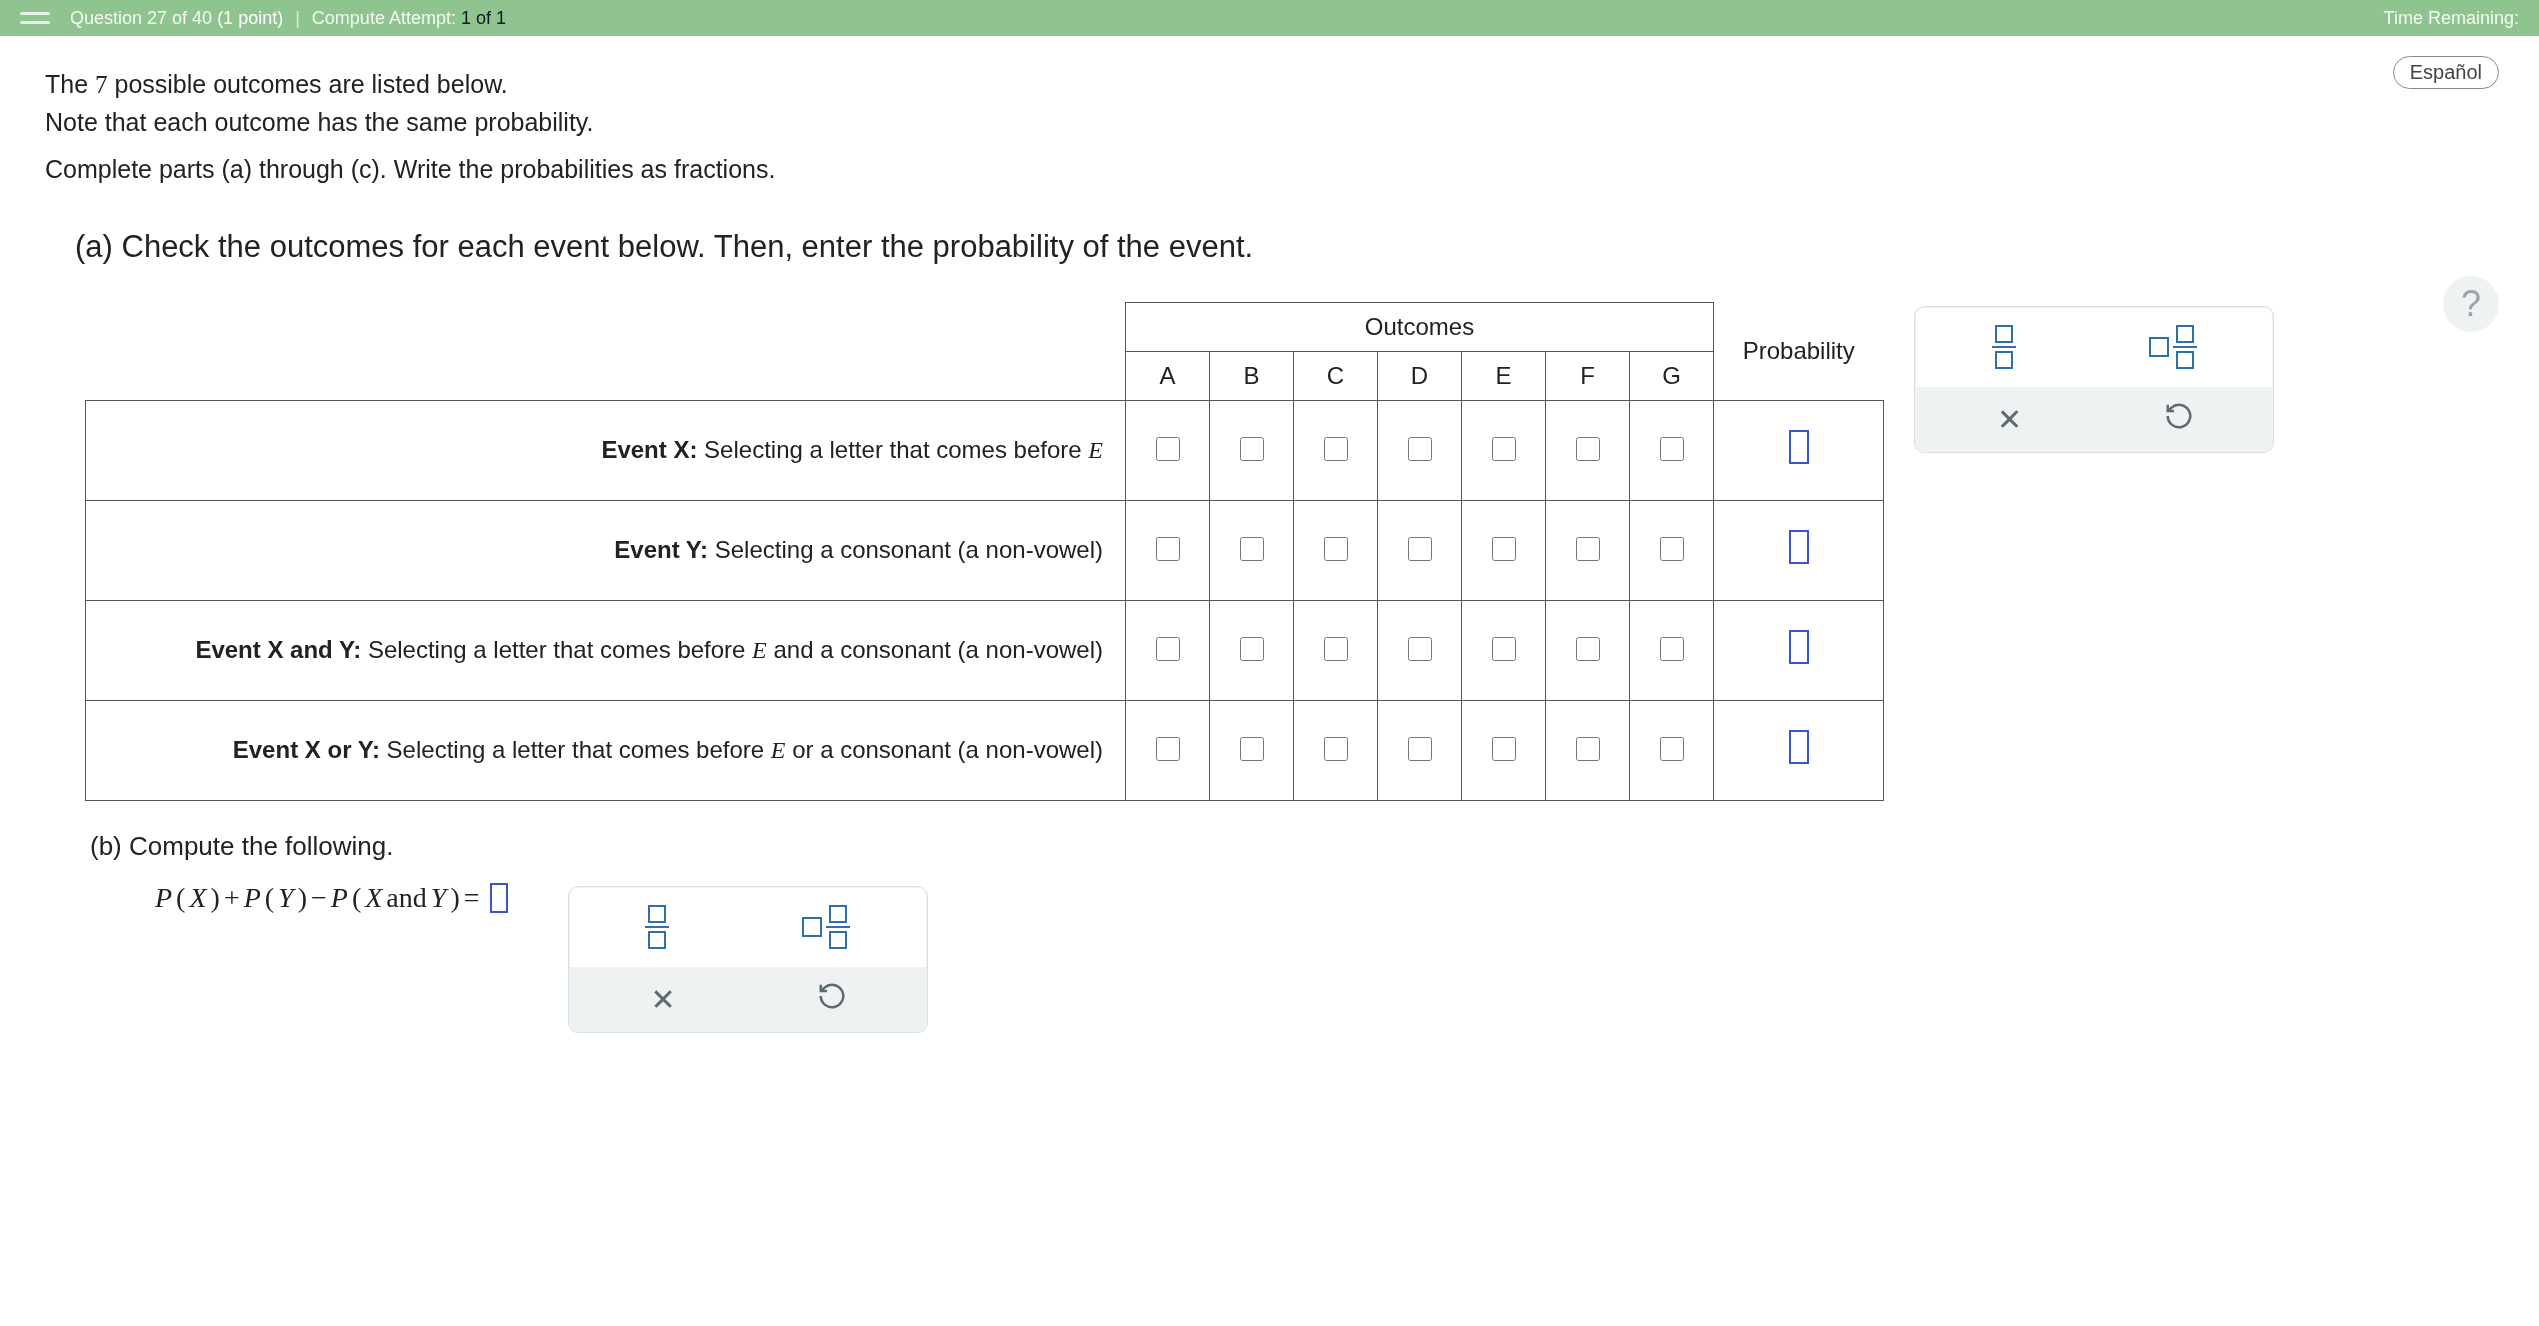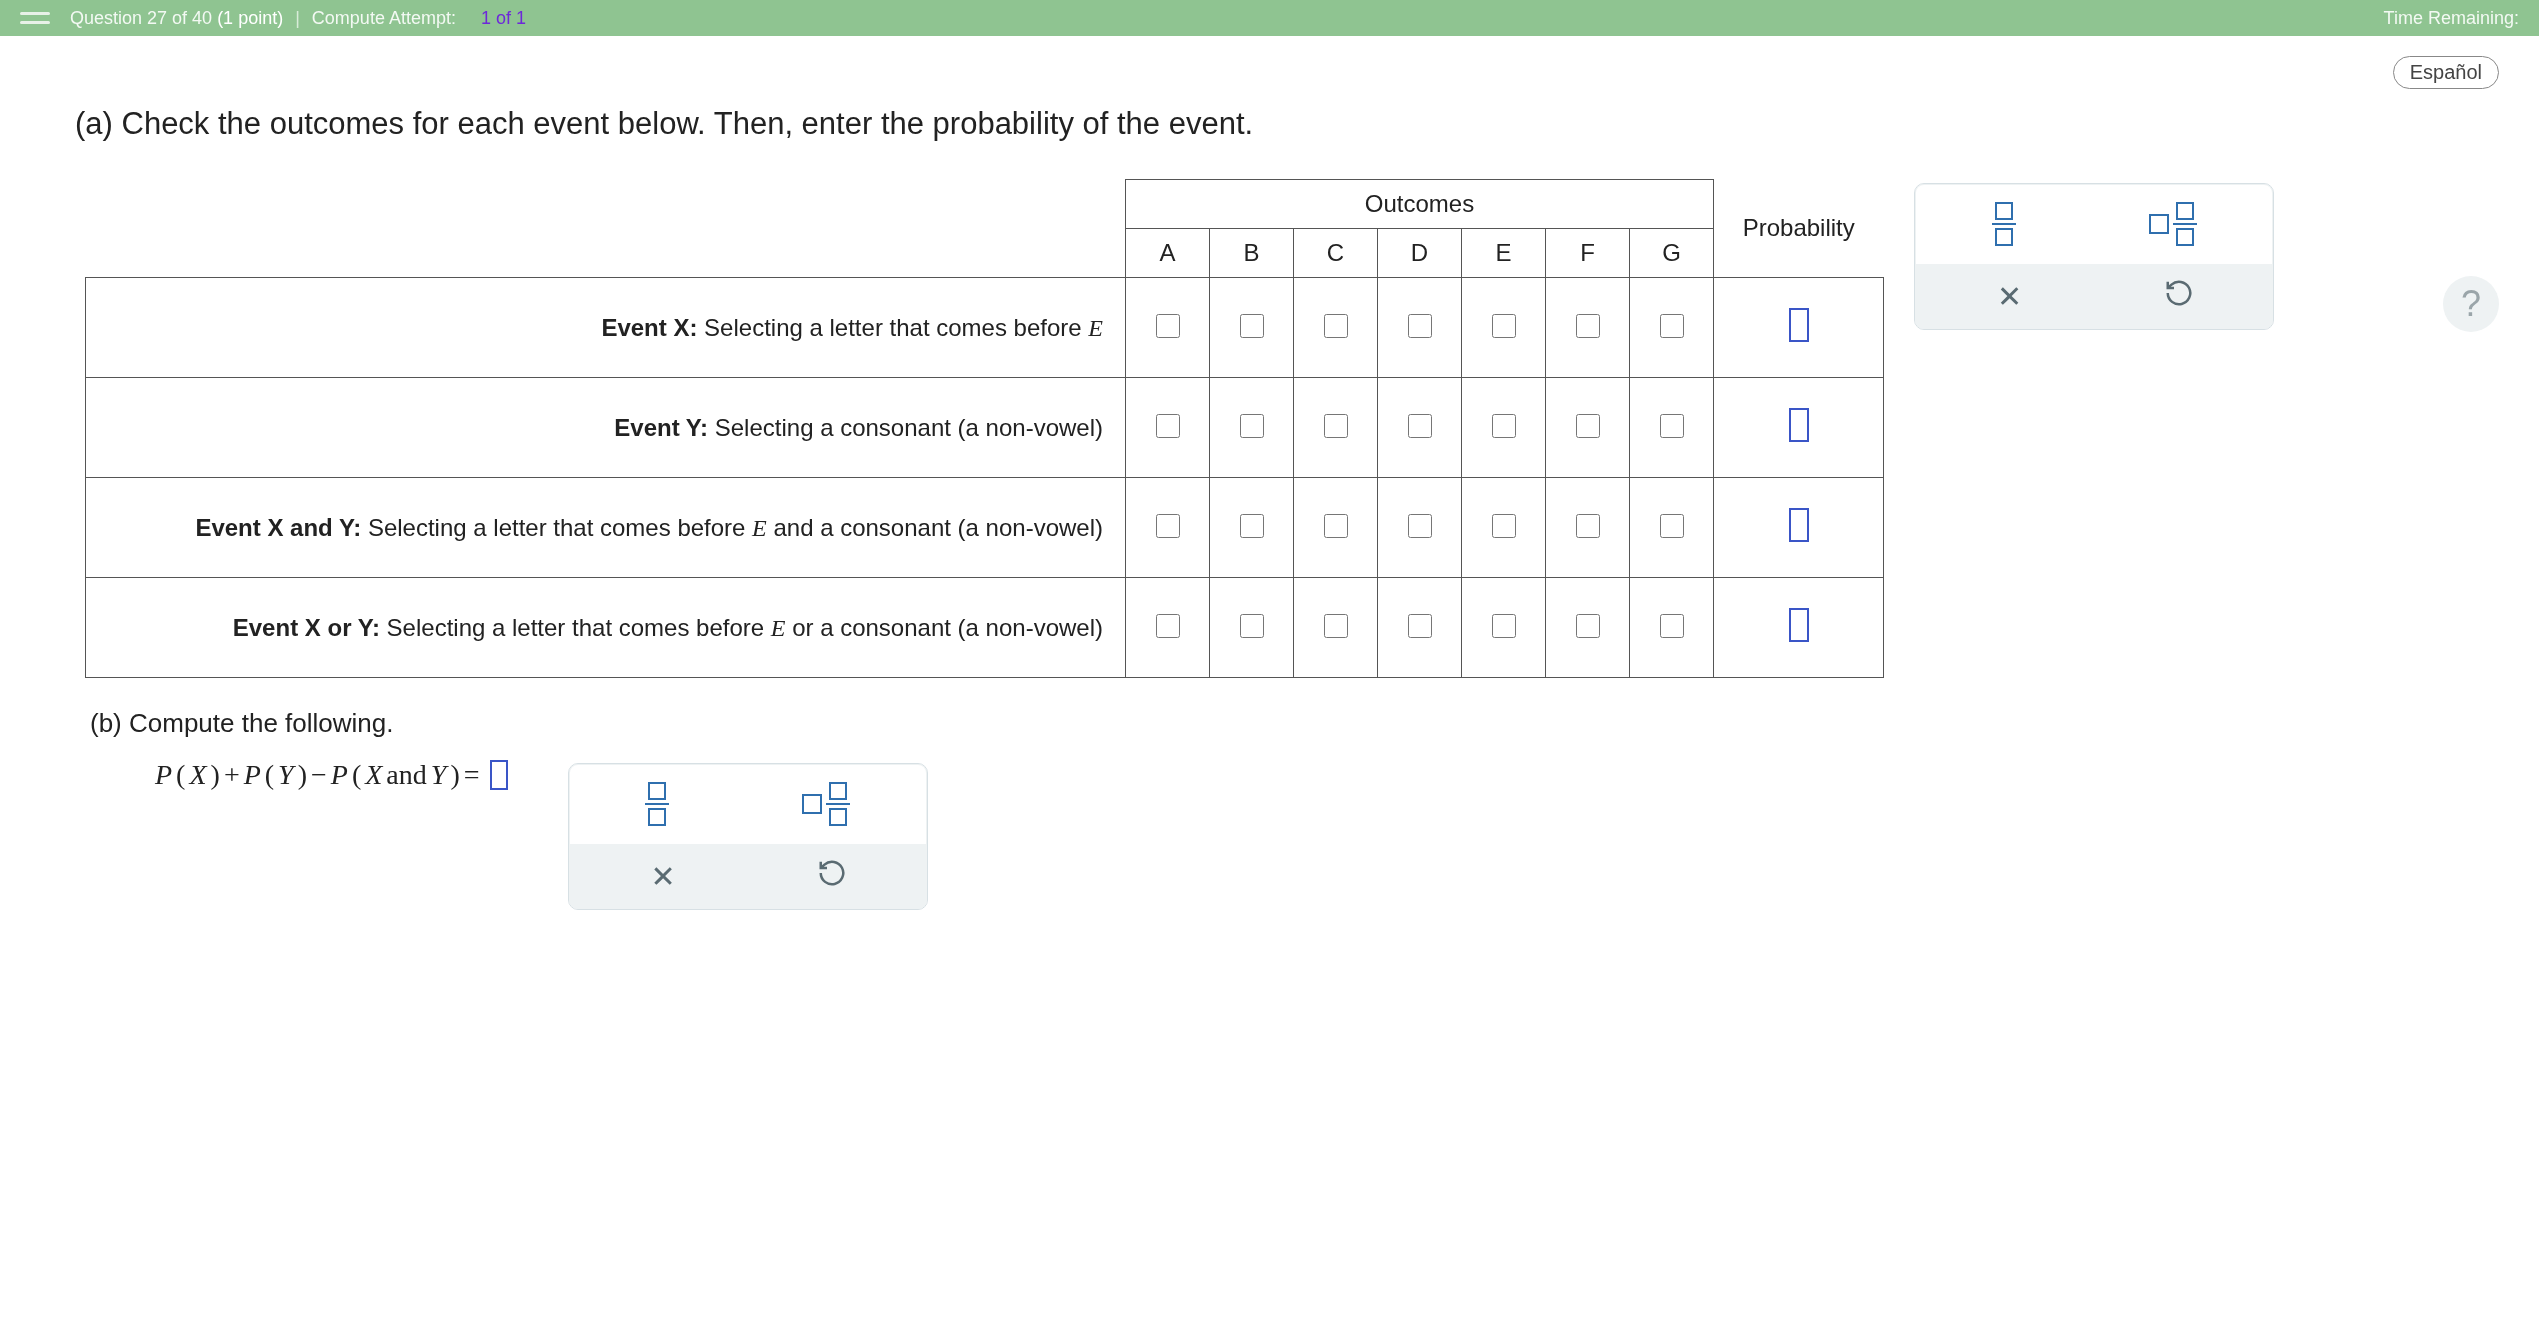--- a/index.html
+++ b/index.html
@@ -154,30 +154,37 @@
 
 <div class="topbar">
   <div class="hamburger">
       <div></div>
       <div></div>
     </div>
   <span>Question 27 of 40</span>&nbsp;
   <span style="color:#fff;">(1 point)</span>
   <span class="divider">|</span>
   <span>Compute Attempt:</span>&nbsp;
-  <span style="color:#6d28d9;margin-left:20px;">1 of 1</span>
+  <span style="color:#0f172a;">1 of 1</span>
   <div class="right">
     <span>Time Remaining:</span>
   </div>
 </div>
 
 <div class="content">
   <div class="espanol">Español</div>
   <div class="help">?</div>
 
+  <div class="instructions">
+    <div class="para">
+      <span>The </span><span style="font-family:'Times New Roman',serif;">7</span><span> possible outcomes are listed below.</span><br>
+      <span>Note that each outcome has the same probability.</span>
+    </div>
+    <div class="para">Complete parts (a) through (c). Write the probabilities as fractions.</div>
+  </div>
 
   <div class="part-a">(a) Check the outcomes for each event below. Then, enter the probability of the event.</div>
 
   <div class="table-wrap">
     <table class="main">
       <tbody>
           <tr>
         <td class="noborder" rowspan="2"></td>
         <th class="head out-h" colspan="7">Outcomes</th>
         <th class="head noborder" rowspan="2" style="border-left:1px solid #555;">Probability</th>

